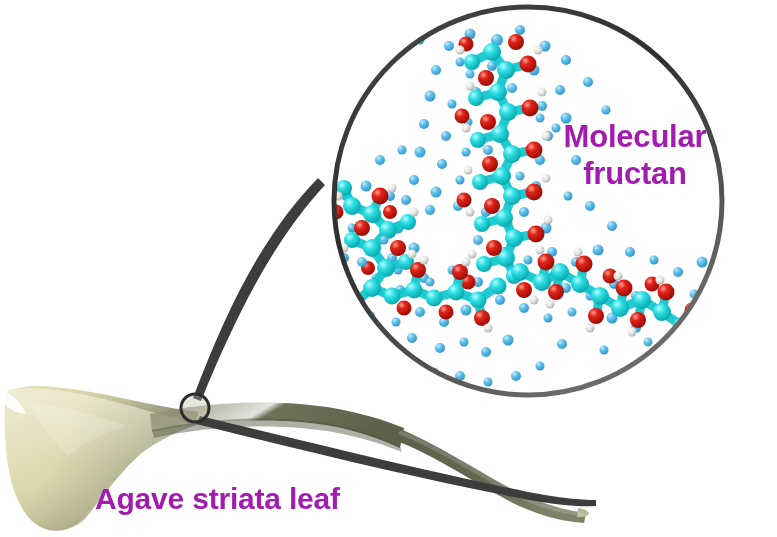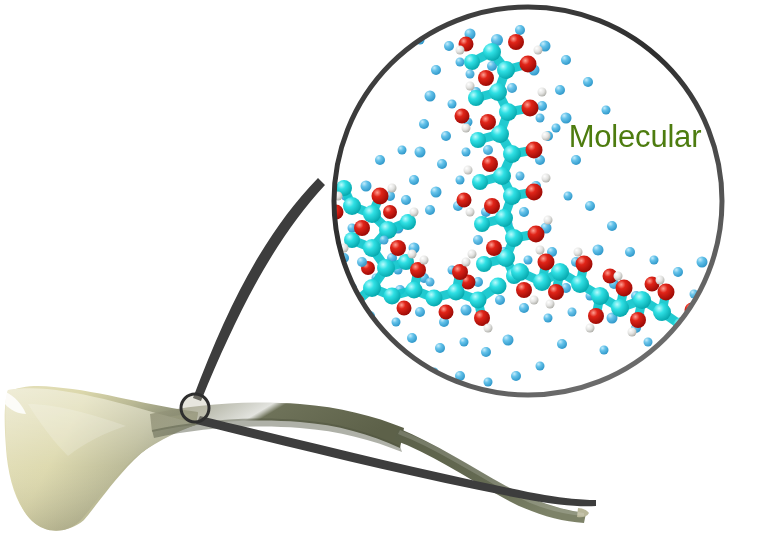--- a/index.html
+++ b/index.html
@@ -1,20 +1,20 @@
 <!DOCTYPE html>
 <html><head>
 <meta charset="utf-8">
 <style>
   html,body{margin:0;padding:0;background:#ffffff;}
   body{width:777px;height:537px;position:relative;overflow:hidden;
        font-family:"Liberation Sans","DejaVu Sans",sans-serif;}
   #stage{position:absolute;left:0;top:0;width:777px;height:537px;background:#fff;}
   svg.layer{position:absolute;left:0;top:0;width:777px;height:537px;}
-  .lbl{position:absolute;font-weight:normal;color:#4d7c0f;letter-spacing:-0.2px;}
+  .lbl{position:absolute;font-weight:bold;color:#a21caf;letter-spacing:-0.2px;}
   #leaf-label{left:95px;top:484px;font-size:30px;line-height:30px;white-space:nowrap;}
   #mol-label{left:548px;top:118px;width:174px;text-align:center;font-size:31px;line-height:37px;}
 </style>
 </head>
 <body>
 
 <div id="stage">
 
   <svg class="layer" viewBox="0 0 777 537">
     <defs>
@@ -414,18 +414,20 @@
         <circle cx="648" cy="342" r="4.5"></circle>
           <circle cx="694" cy="294" r="4.5"></circle>
       </g>
     </g>
 
     <circle cx="528" cy="201" r="194" fill="none" stroke="url(#lensRing)" stroke-width="5"></circle>
 
     <circle cx="195" cy="408" r="14" fill="rgba(185,183,160,0.35)" stroke="#2e2e2e" stroke-width="3"></circle>
   </svg>
 
+  <div class="lbl" id="leaf-label">Agave striata leaf</div>
 
   <div class="lbl" id="mol-label">
     <div>Molecular</div>
+    <div>fructan</div>
   </div>
 
 </div>
 
 </body></html>

